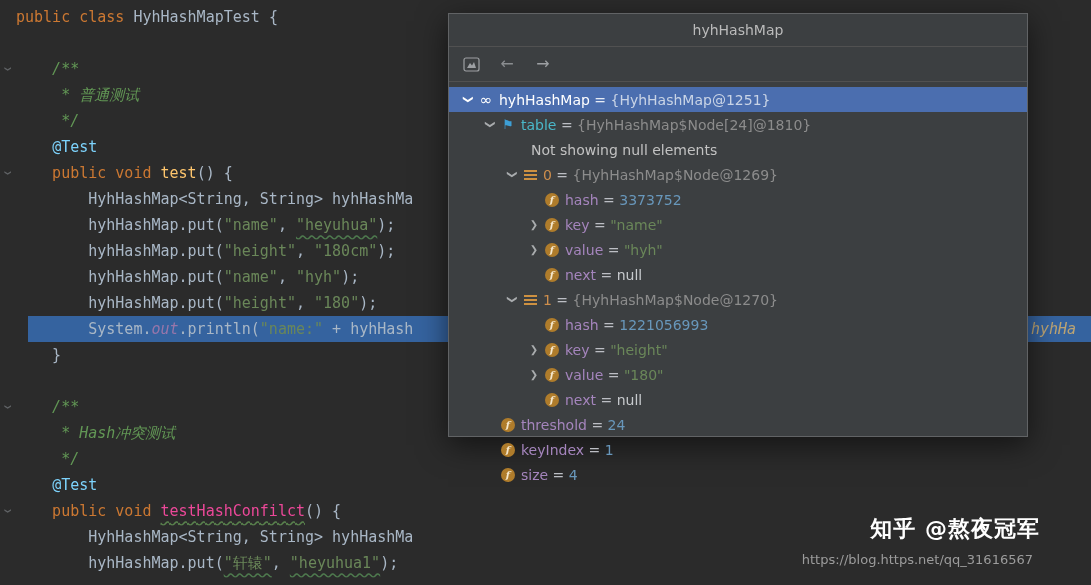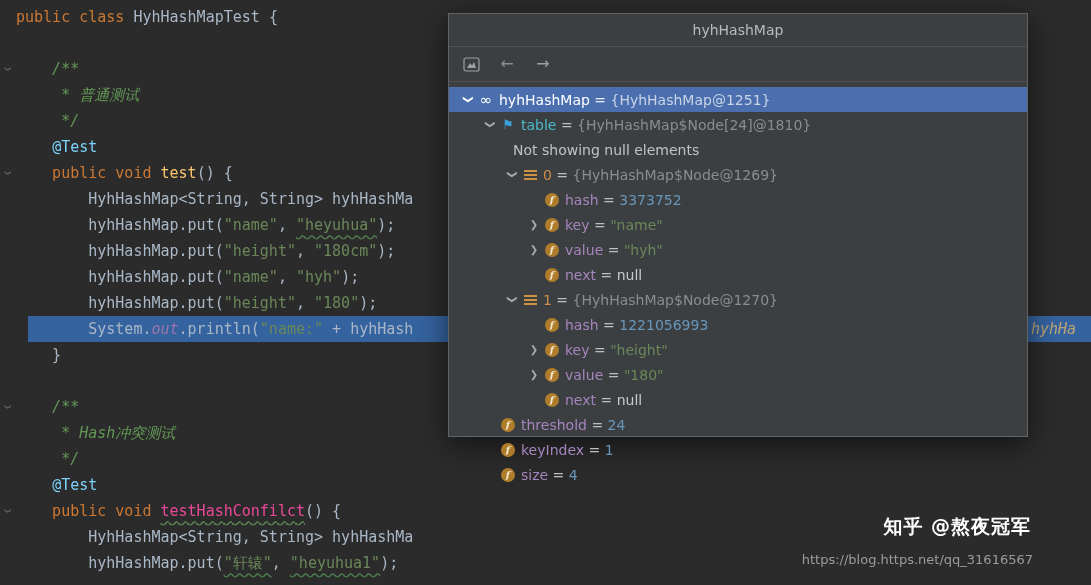--- a/index.html
+++ b/index.html
@@ -75,22 +75,22 @@
   .s-eq{color:#bcbec4;}       .tree-row.selected .s-eq{color:#e6ecf5;}
   .s-ref{color:#8c8c8c;}      .tree-row.selected .s-ref{color:#c9d4e6;}
   .s-marked{color:#4ab8c9;}
   .s-index{color:#ce8e4c;}
   .s-fname{color:#a585bd;}
   .s-num{color:#6897bb;text-align:center;}
   .s-str{color:#6a8759;}
   .s-nullv{color:#c7cacd;}
   .s-msg{color:#c2c2c2;}
   
-  .watermark{position:absolute;right:60px;top:514px;z-index:30;color:#ffffff;
-    font-size:19px;font-weight:bold;letter-spacing:1px;}
+  .watermark{position:absolute;right:51px;top:514px;z-index:30;color:#ffffff;
+    font-size:22px;font-weight:bold;letter-spacing:1px;}
   .watermark-url{position:absolute;right:58px;top:552px;z-index:30;color:#9c9c9c;font-size:13px;}
 </style>
 </head>
 <body>
 
 <div class="editor">
     <div class="code-line"><span class="tok-kw">public </span><span class="tok-kw">class </span><span class="tok-plain">HyhHashMapTest </span><span class="tok-plain">{</span></div>
     <div class="code-line"></div>
     <div class="code-line"><span class="fold">❯</span><span class="tok-comment">    /**</span></div>
     <div class="code-line"><span class="tok-comment">     * 普通测试</span></div>
@@ -124,21 +124,21 @@
         <rect x="1" y="1" width="15" height="13" rx="2" fill="none" stroke="#9da0a3" stroke-width="1.2"></rect>
         <path d="M4 11l3-5 2 2.5 2-3.5 2 6z" fill="#9da0a3"></path>
       </svg>
     </span>
     <span class="tb-icon tb-arrow tb-back">←</span>
     <span class="tb-icon tb-arrow tb-fwd">→</span>
   </div>
   <div class="tree">
       <div class="tree-row selected" style="padding-left: 10px;"><span class="chev down">❯</span><span class="icon-slot i-watch">∞</span><span class="row-text"><span class="s-var">hyhHashMap</span><span class="s-eq"> = </span><span class="s-ref">{HyhHashMap@1251}</span></span></div>
       <div class="tree-row" style="padding-left: 32px;"><span class="chev down">❯</span><span class="icon-slot i-flag">⚑</span><span class="row-text"><span class="s-marked">table</span><span class="s-eq"> = </span><span class="s-ref">{HyhHashMap$Node[24]@1810}</span></span></div>
-      <div class="tree-row" style="padding-left: 46px;"><span class="chev"></span><span class="row-text"><span class="s-msg">Not showing null elements</span></span></div>
+      <div class="tree-row" style="padding-left: 64px;"><span class="chev"></span><span class="row-text"><span class="s-msg">Not showing null elements</span></span></div>
       <div class="tree-row" style="padding-left: 54px;"><span class="chev down">❯</span><span class="icon-slot"><span class="bars"></span></span><span class="row-text"><span class="s-index">0</span><span class="s-eq"> = </span><span class="s-ref">{HyhHashMap$Node@1269}</span></span></div>
       <div class="tree-row" style="padding-left: 76px;"><span class="chev"></span><span class="icon-slot"><span class="fcirc">f</span></span><span class="row-text"><span class="s-fname">hash</span><span class="s-eq"> = </span><span class="s-num">3373752</span></span></div>
       <div class="tree-row" style="padding-left: 76px;"><span class="chev">❯</span><span class="icon-slot"><span class="fcirc">f</span></span><span class="row-text"><span class="s-fname">key</span><span class="s-eq"> = </span><span class="s-str">"name"</span></span></div>
       <div class="tree-row" style="padding-left: 76px;"><span class="chev">❯</span><span class="icon-slot"><span class="fcirc">f</span></span><span class="row-text"><span class="s-fname">value</span><span class="s-eq"> = </span><span class="s-str">"hyh"</span></span></div>
       <div class="tree-row" style="padding-left: 76px;"><span class="chev"></span><span class="icon-slot"><span class="fcirc">f</span></span><span class="row-text"><span class="s-fname">next</span><span class="s-eq"> = </span><span class="s-nullv">null</span></span></div>
       <div class="tree-row" style="padding-left: 54px;"><span class="chev down">❯</span><span class="icon-slot"><span class="bars"></span></span><span class="row-text"><span class="s-index">1</span><span class="s-eq"> = </span><span class="s-ref">{HyhHashMap$Node@1270}</span></span></div>
       <div class="tree-row" style="padding-left: 76px;"><span class="chev"></span><span class="icon-slot"><span class="fcirc">f</span></span><span class="row-text"><span class="s-fname">hash</span><span class="s-eq"> = </span><span class="s-num">1221056993</span></span></div>
       <div class="tree-row" style="padding-left: 76px;"><span class="chev">❯</span><span class="icon-slot"><span class="fcirc">f</span></span><span class="row-text"><span class="s-fname">key</span><span class="s-eq"> = </span><span class="s-str">"height"</span></span></div>
       <div class="tree-row" style="padding-left: 76px;"><span class="chev">❯</span><span class="icon-slot"><span class="fcirc">f</span></span><span class="row-text"><span class="s-fname">value</span><span class="s-eq"> = </span><span class="s-str">"180"</span></span></div>
       <div class="tree-row" style="padding-left: 76px;"><span class="chev"></span><span class="icon-slot"><span class="fcirc">f</span></span><span class="row-text"><span class="s-fname">next</span><span class="s-eq"> = </span><span class="s-nullv">null</span></span></div>

